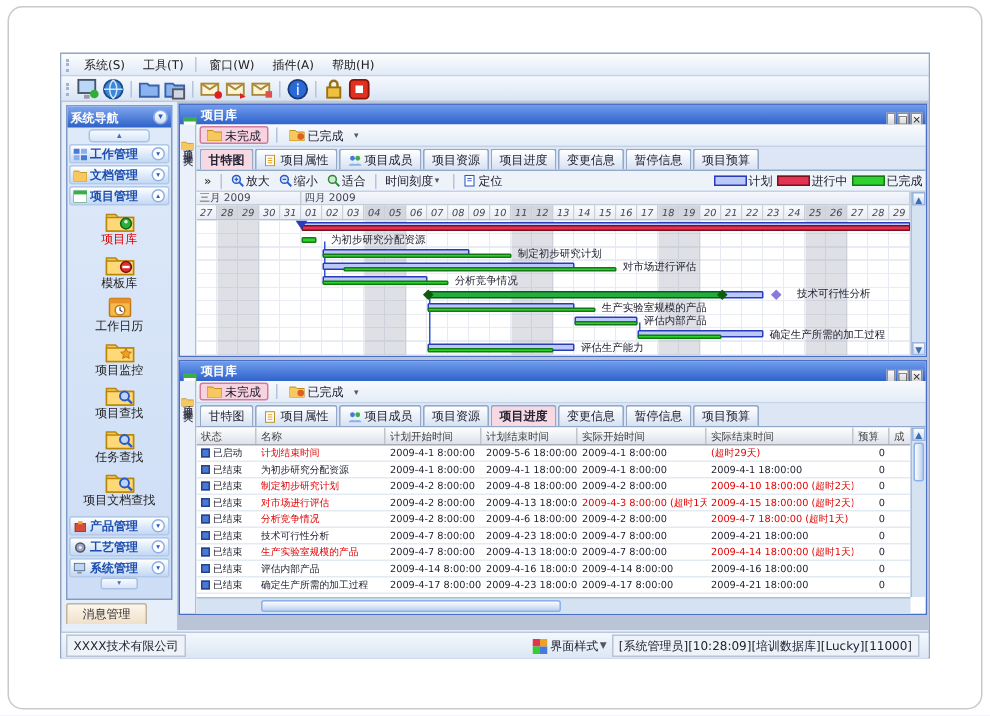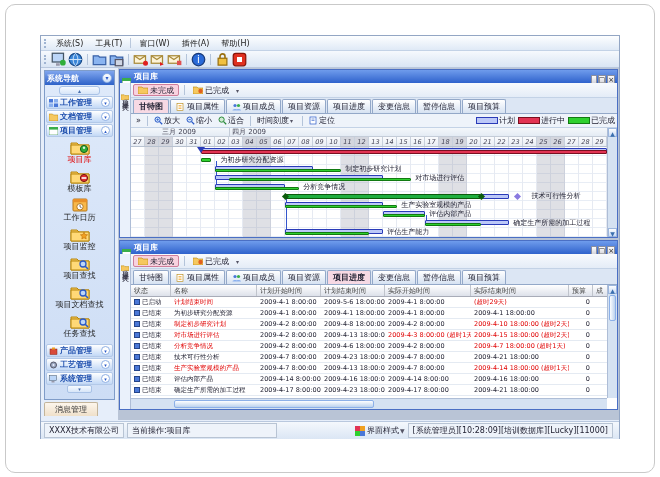--- a/index.html
+++ b/index.html
@@ -282,30 +282,30 @@
                 </svg></span>
               <span class="it-lbl">项目查找</span>
             </div>
             <div class="sb-item">
               <span class="it-ico"><svg viewBox="0 0 22 16">
                   <path d="M2 4h6l2 2h10v9H2z" fill="#f6c85f" stroke="#b8860b"></path>
                   <path d="M2 6h18v9H2z" fill="#ffd977" stroke="#b8860b"></path>
                   <circle cx="14" cy="9" r="3" fill="#bcd6f8" stroke="#2a5ac8" stroke-width="1.3"></circle>
                   <line x1="16.2" y1="11.2" x2="19" y2="14" stroke="#2a5ac8" stroke-width="1.6"></line>
                 </svg></span>
-              <span class="it-lbl">项目文档查找</span>
+              <span class="it-lbl">任务查找</span>
             </div>
             <div class="sb-item">
               <span class="it-ico"><svg viewBox="0 0 22 16">
                   <path d="M2 4h6l2 2h10v9H2z" fill="#f6c85f" stroke="#b8860b"></path>
                   <path d="M2 6h18v9H2z" fill="#ffd977" stroke="#b8860b"></path>
                   <circle cx="14" cy="9" r="3" fill="#bcd6f8" stroke="#2a5ac8" stroke-width="1.3"></circle>
                   <line x1="16.2" y1="11.2" x2="19" y2="14" stroke="#2a5ac8" stroke-width="1.6"></line>
                 </svg></span>
-              <span class="it-lbl">任务查找</span>
+              <span class="it-lbl">项目文档查找</span>
             </div>
           </div>
           <div class="sb-group">
             <span class="g-ico"><svg viewBox="0 0 9 8">
                 <rect x="1" y="2" width="7" height="5.5" fill="#d84a3a" stroke="#8a2414" stroke-width=".5"></rect>
                 <rect x="3" y="0.5" width="3" height="2" fill="#f0a020"></rect>
               </svg></span>
             <span class="g-lbl">产品管理</span>
             <span class="g-btn">▾</span>
           </div>
@@ -451,21 +451,21 @@
                   </span>
                   <span class="lg-item">
                     <span class="lg-box" style="background: rgb(47, 208, 47); border-color: rgb(18, 122, 18);"></span>
                     <span>已完成</span>
                   </span>
                 </span>
               </div>
             <div class="g-area" style="height:109px;">
               <div style="position:absolute;left:0;top:0;right:10px;bottom:0;overflow:hidden;">
                 <div class="g-months" id="gMonths">
-                    <div class="g-m" style="width: 70px; flex: 0 0 auto; margin-left: 29px;">三月 2009</div>
+                    <div class="g-m" style="width: 70px; flex: 0 0 auto;">三月 2009</div>
                     <div class="g-m" style="width: 406px; flex: 0 0 auto;">四月 2009</div>
                   </div>
                 <div class="g-days" id="gDays">
                     <div class="g-d">27</div>
                     <div class="g-d we">28</div>
                     <div class="g-d we">29</div>
                     <div class="g-d">30</div>
                     <div class="g-d">31</div>
                     <div class="g-d">01</div>
                     <div class="g-d">02</div>
@@ -730,21 +730,20 @@
               </div>
             </div>
           </div>
         </div>
       </div>
 
     </div>
 
     <div class="statusbar">
       <span class="sb-cell">XXXX技术有限公司</span>
-      <span class="sb-cell" style="min-width:150px;">当前操作:项目库</span>
       <span class="sb-right">
         <span class="style-ico"><svg viewBox="0 0 10 10">
               <rect x="0" y="0" width="5" height="5" fill="#e23353"></rect>
               <rect x="5" y="0" width="5" height="5" fill="#f0a020"></rect>
               <rect x="0" y="5" width="5" height="5" fill="#2fd02f"></rect>
               <rect x="5" y="5" width="5" height="5" fill="#4a78d8"></rect>
             </svg></span>
         <span>界面样式</span>
         <span class="dd-sm">▼</span>
         <span class="sb-cell">[系统管理员][10:28:09][培训数据库][Lucky][11000]</span>

